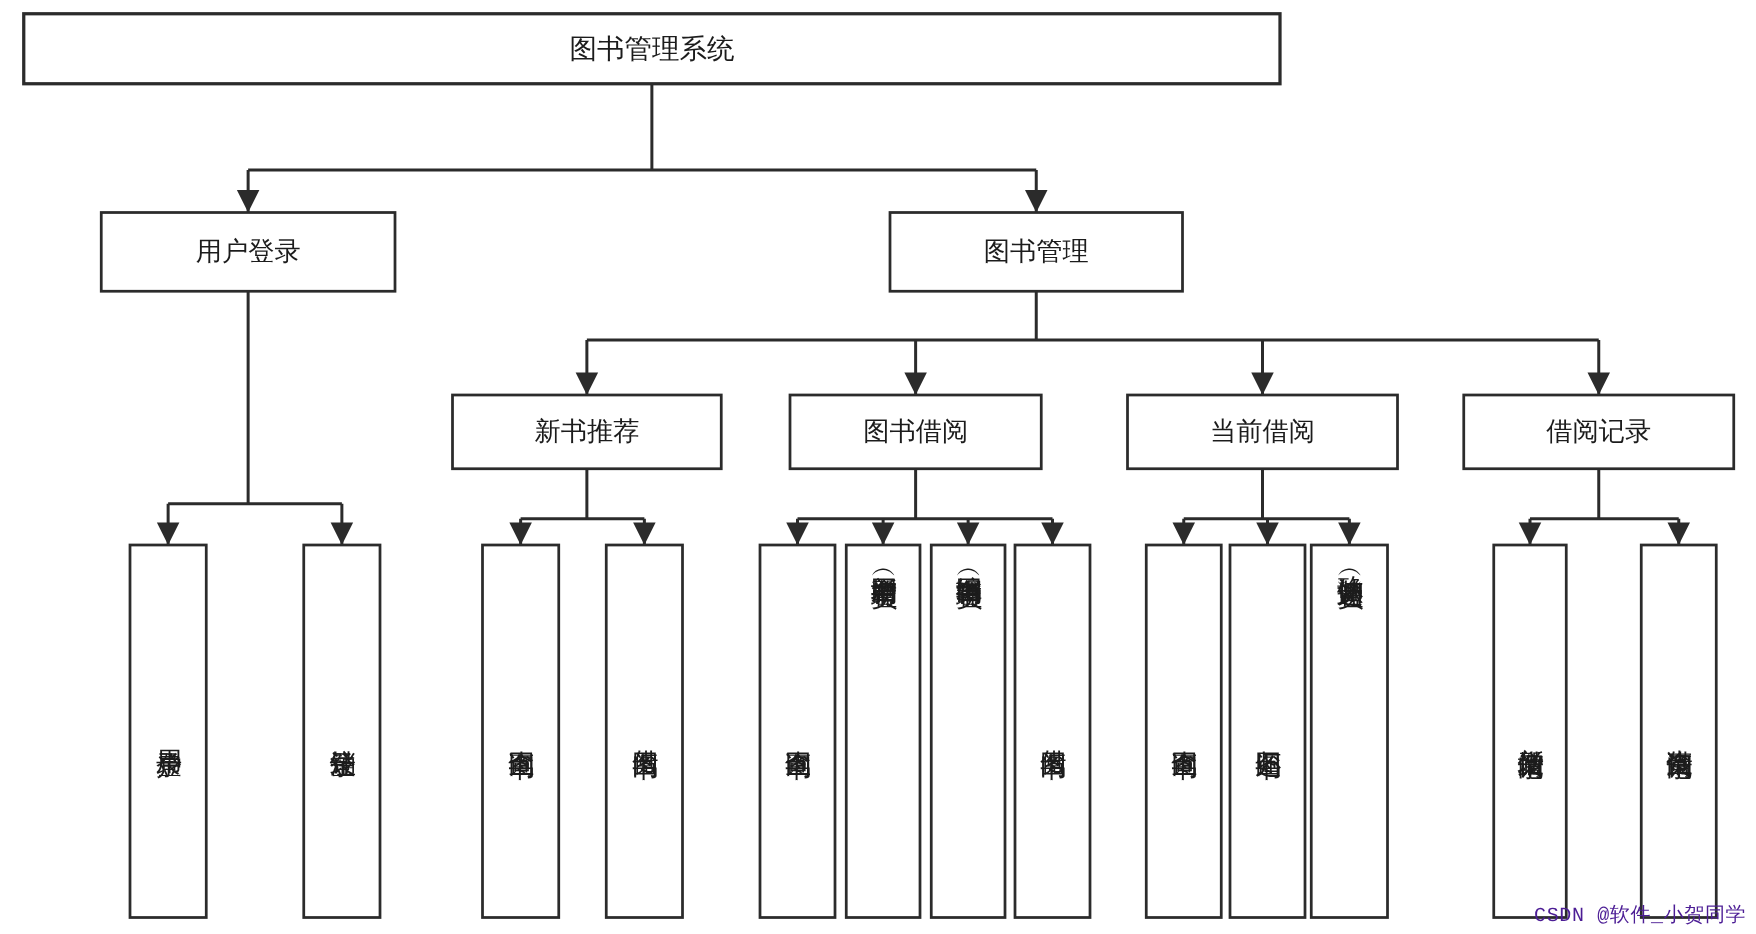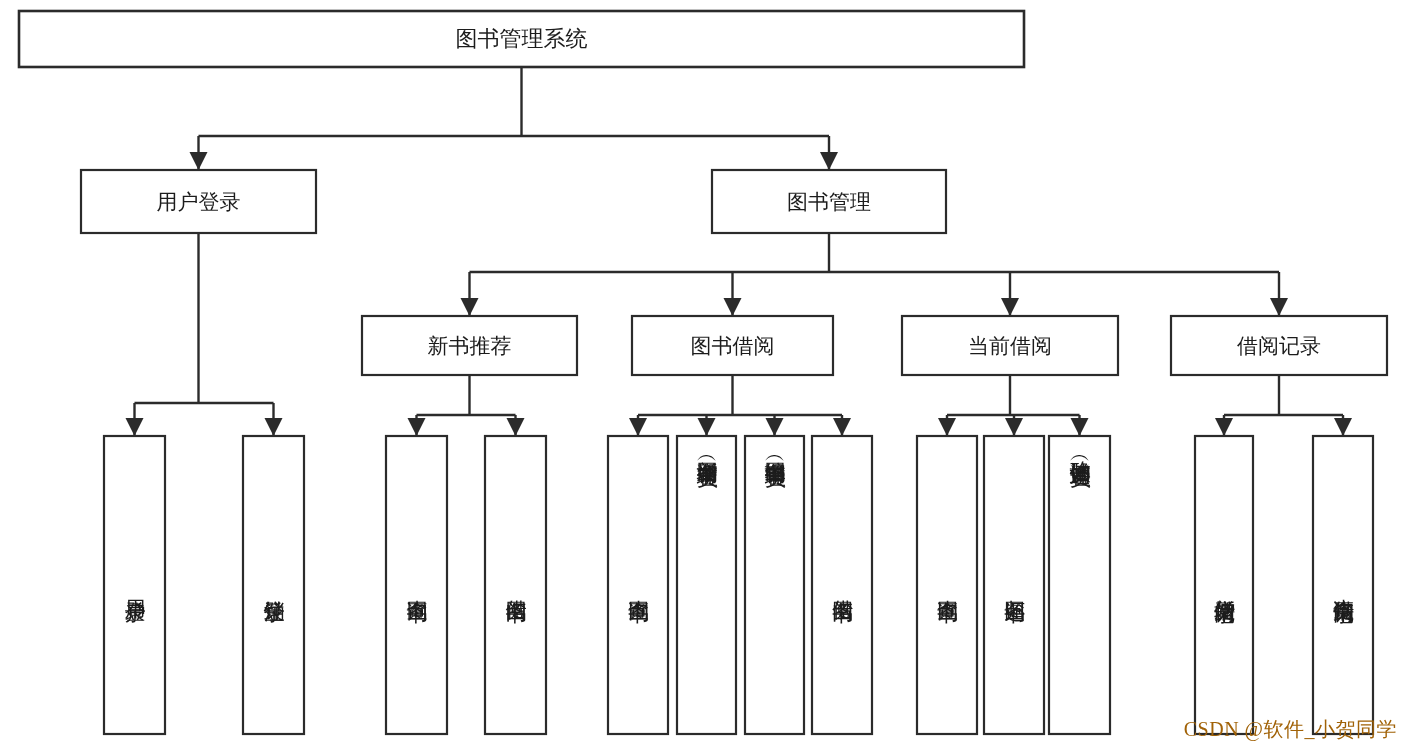--- a/index.html
+++ b/index.html
@@ -70,23 +70,23 @@
     color: #1c1c1c;
     writing-mode: vertical-rl;
     text-orientation: upright;
     letter-spacing: 1px;
     white-space: nowrap;
   }
   .watermark {
     position: absolute;
     right: 8px;
     bottom: 4px;
-    font-family: Liberation Serif, serif;
-    font-size: 20px;
-    color: #a16207;
+    font-family: Liberation Mono, monospace;
+    font-size: 16px;
+    color: #4c1d95;
     letter-spacing: 0.5px;
     user-select: none;
   }
 </style>
 </head>
 <body>
 
 <div id="diagram-root">
 
   <svg class="diagram-canvas" id="diagram-canvas" viewBox="0 0 1405 747" xmlns="http://www.w3.org/2000/svg">

